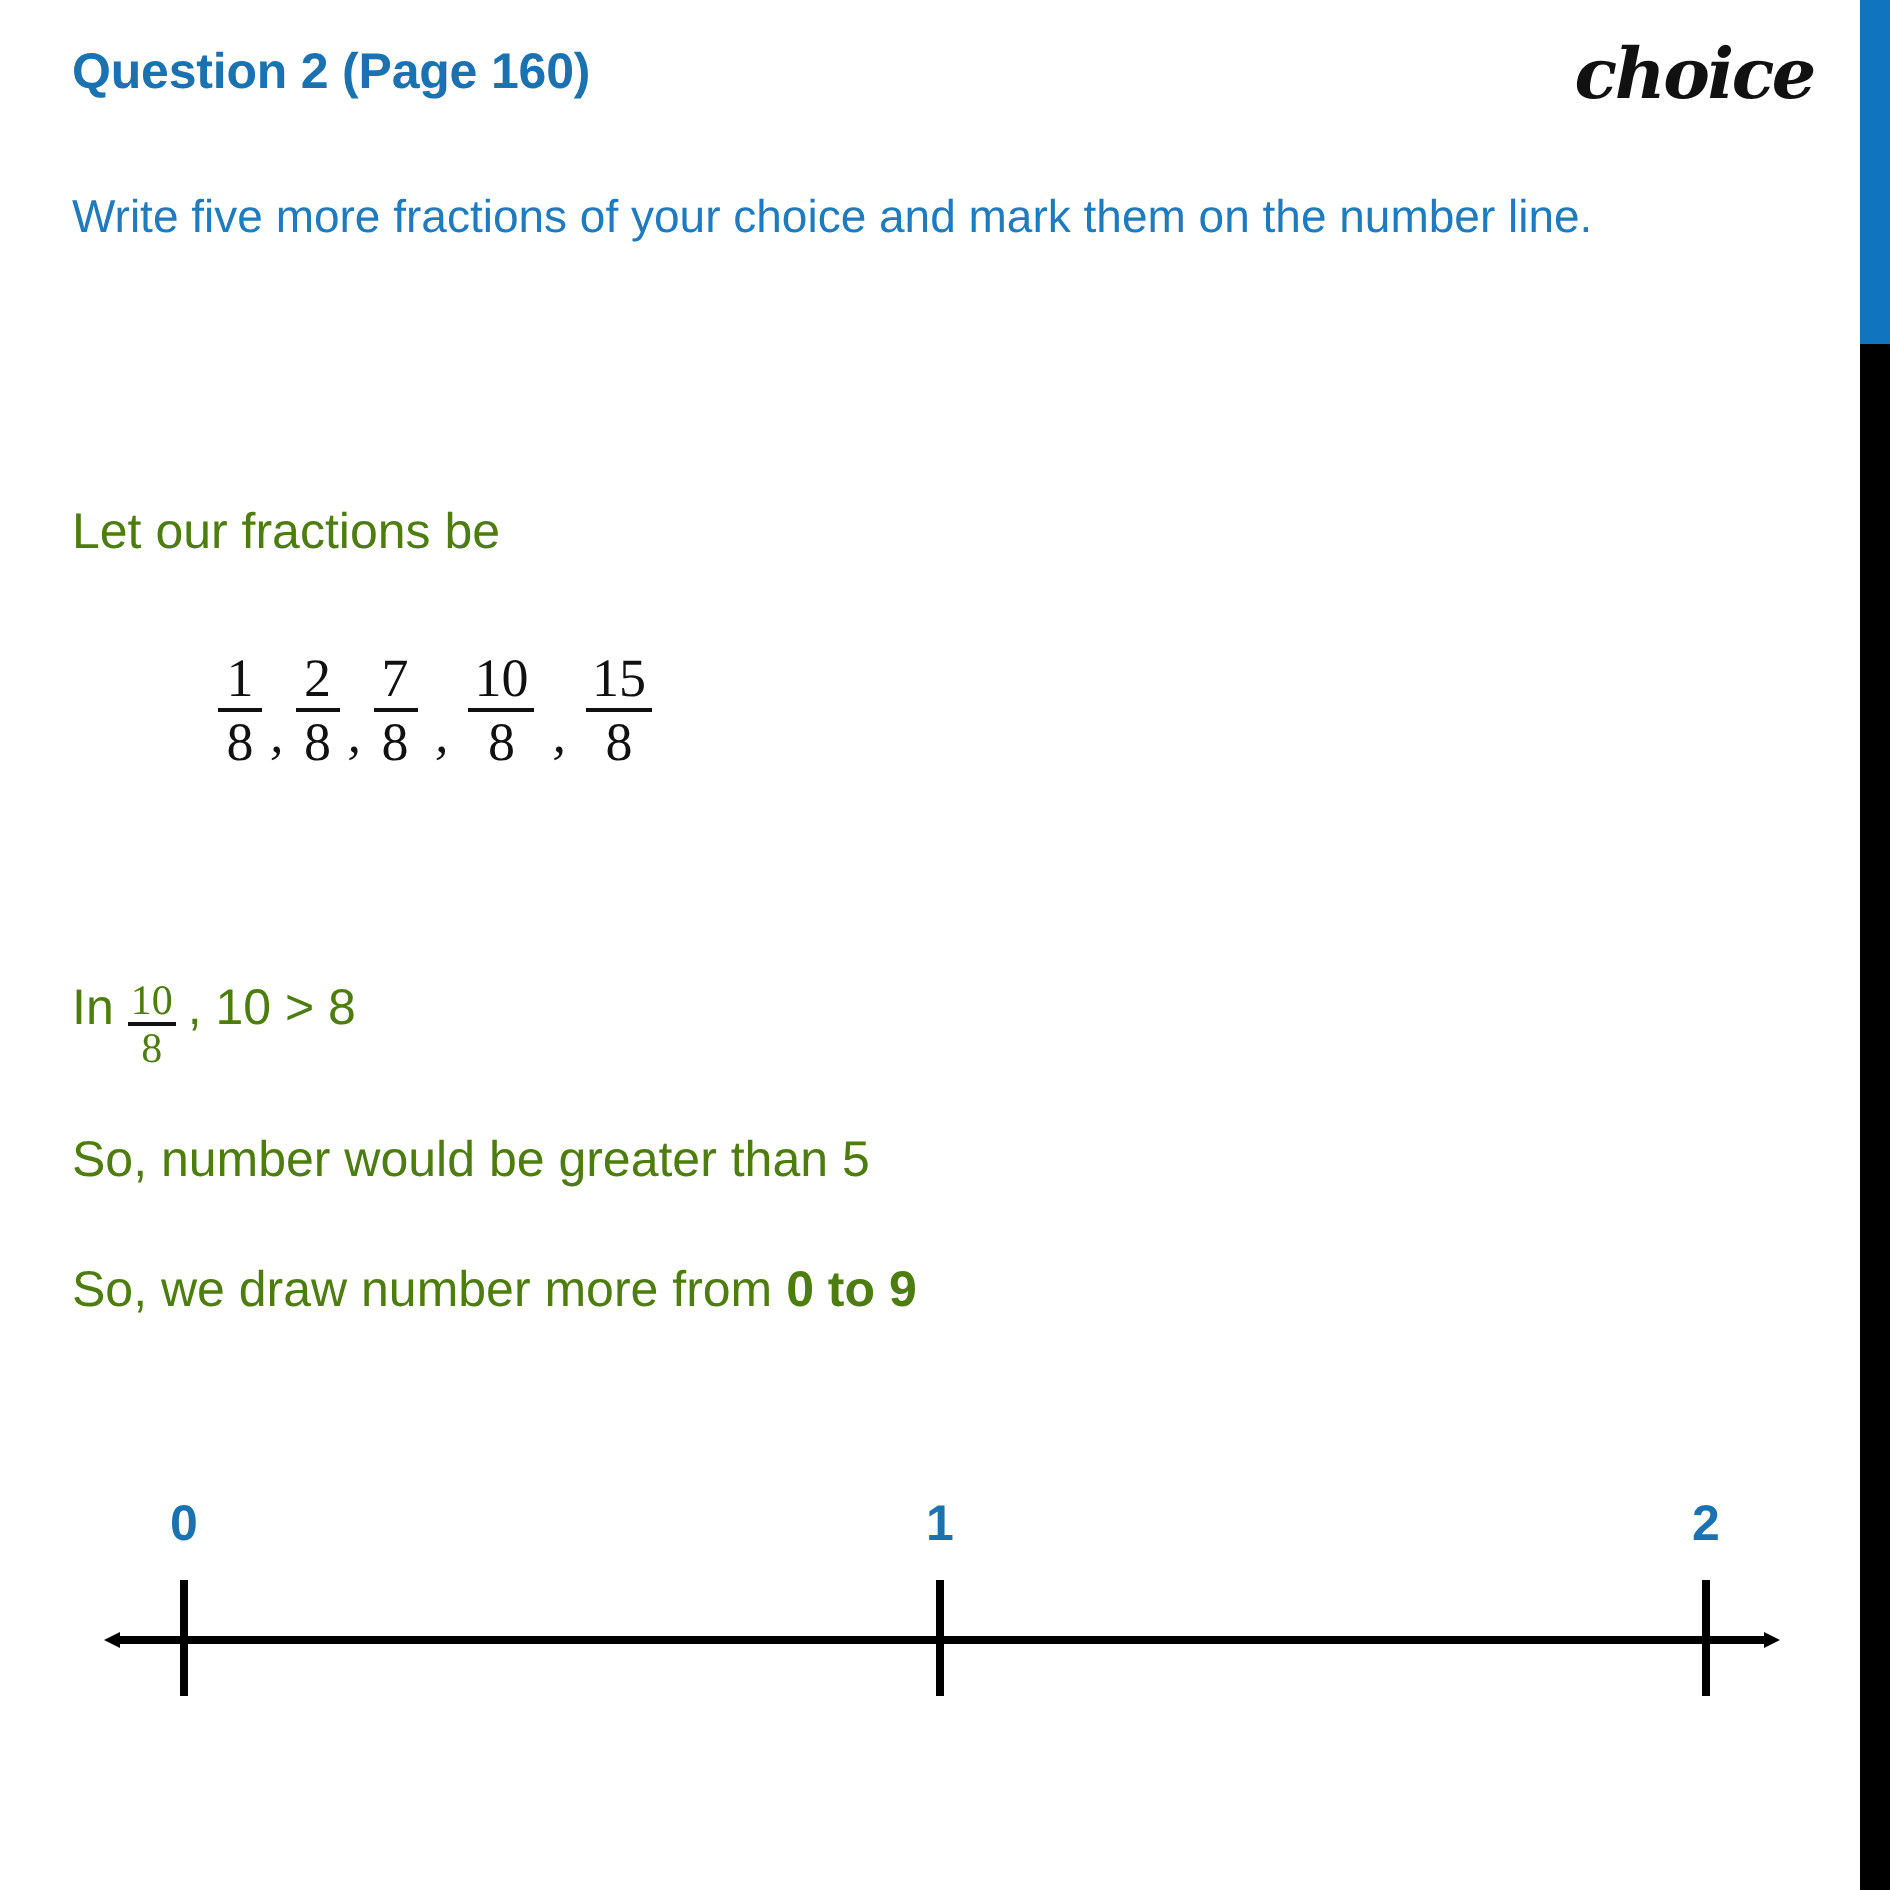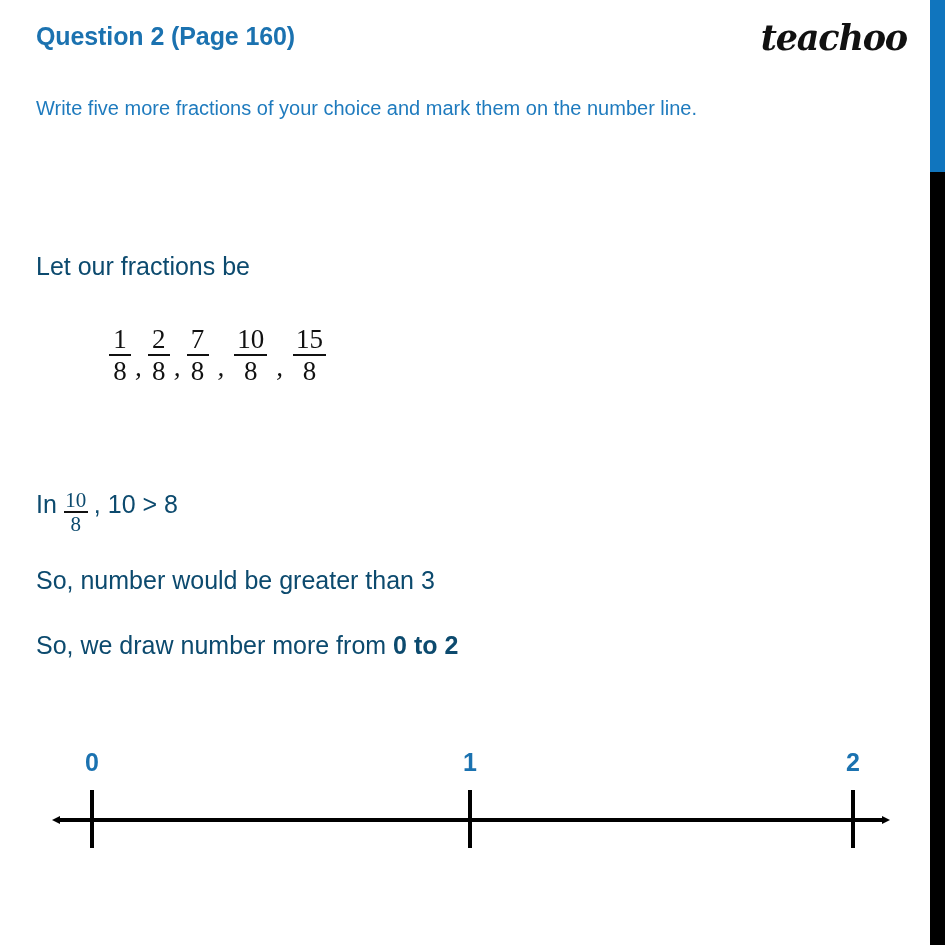--- a/index.html
+++ b/index.html
@@ -62,31 +62,31 @@
     letter-spacing: -1.2px;
     white-space: nowrap;
   }
 
   
   .q-statement {
     position: absolute;
     left: 36px;
     top: 80px;
     width: 835px;
-    font-size: 20px;
+    font-size: 23px;
     color: #1F7BBE;
     line-height: 56px;
   }
 
   
   .body-line {
     position: absolute;
     left: 36px;
     font-size: 25px;
-    color: #0c4a6e;
+    color: #4d7c0f;
     white-space: nowrap;
   }
   .line-let       { top: 252px; }
   .line-in        { top: 490px; font-size: 25px; }
   .line-greater   { top: 566px; }
   .line-draw      { top: 631px; }
   .line-draw b    { font-weight: bold; }
 
   
   .fraction-row {
@@ -172,21 +172,21 @@
 </style>
 </head>
 <body>
 
 <div id="page">
 
   <div class="edge-strip edge-strip-blue"></div>
   <div class="edge-strip edge-strip-black"></div>
 
   <div class="q-title">Question 2 (Page 160)</div>
-  <div class="brand-logo">teachoo</div>
+  <div class="brand-logo">choice</div>
 
   <div class="q-statement">Write five more fractions of your choice and mark them on the number line.</div>
 
   <div class="body-line line-let">Let our fractions be</div>
 
   <div class="fraction-row">
     <span class="frac">
       <span class="num">1</span>
       <span class="bar"></span>
       <span class="den">8</span>
@@ -226,23 +226,23 @@
       <span>In</span>
       <span class="frac-inline">
         <span>10</span>
         <span class="bar"></span>
         <span>8</span>
       </span>
       <span>, 10 &gt; 8</span>
     </span>
   </div>
 
-  <div class="body-line line-greater">So, number would be greater than 3</div>
-
-  <div class="body-line line-draw"><span>So, we draw number more from </span><b>0 to 2</b></div>
+  <div class="body-line line-greater">So, number would be greater than 5</div>
+
+  <div class="body-line line-draw"><span>So, we draw number more from </span><b>0 to 9</b></div>
 
   <div class="numberline">
     <svg width="930" height="160" viewBox="0 0 930 160">
       <defs>
         <marker id="arrL" markerWidth="10" markerHeight="10" refX="8" refY="4" orient="auto" markerUnits="userSpaceOnUse">
           <path d="M8,0 L0,4 L8,8 z" fill="#000000"></path>
         </marker>
         <marker id="arrR" markerWidth="10" markerHeight="10" refX="2" refY="4" orient="auto" markerUnits="userSpaceOnUse">
           <path d="M0,0 L8,4 L0,8 z" fill="#000000"></path>
         </marker>

